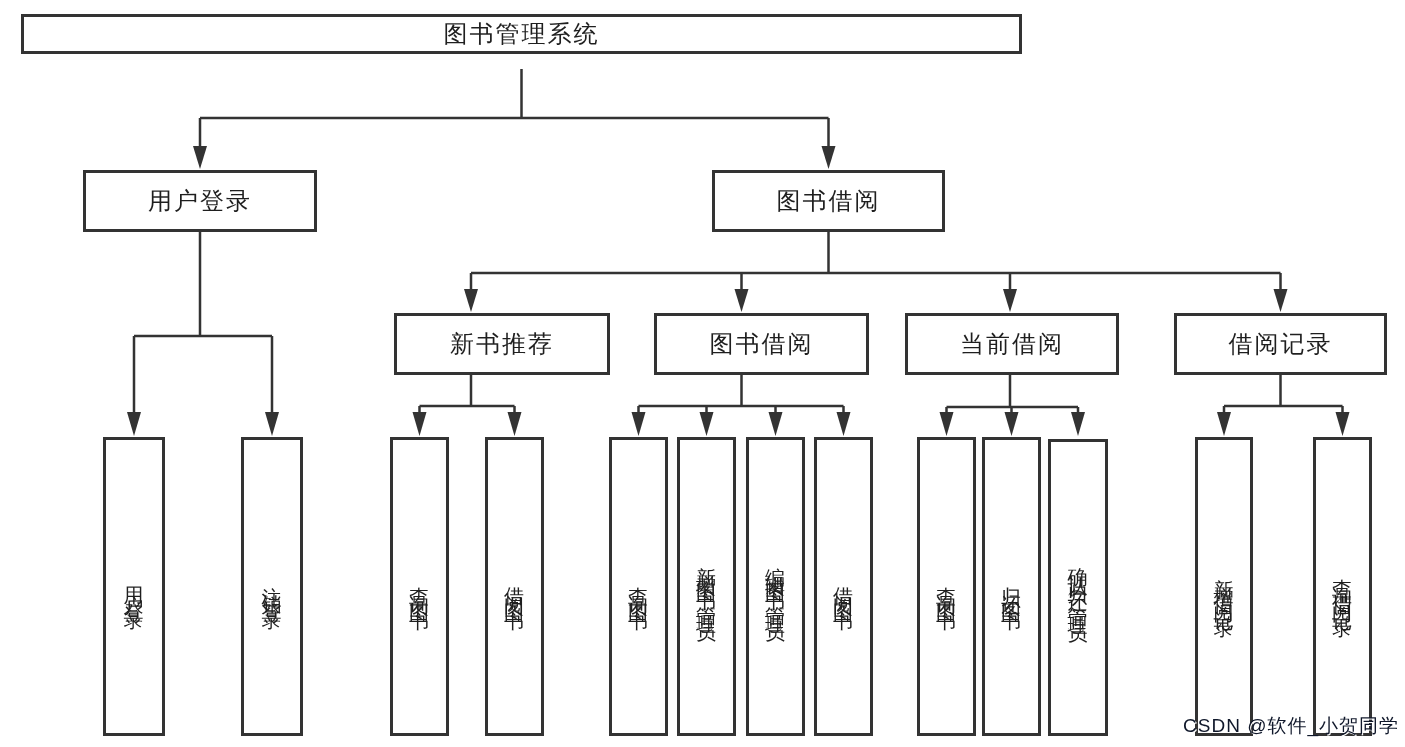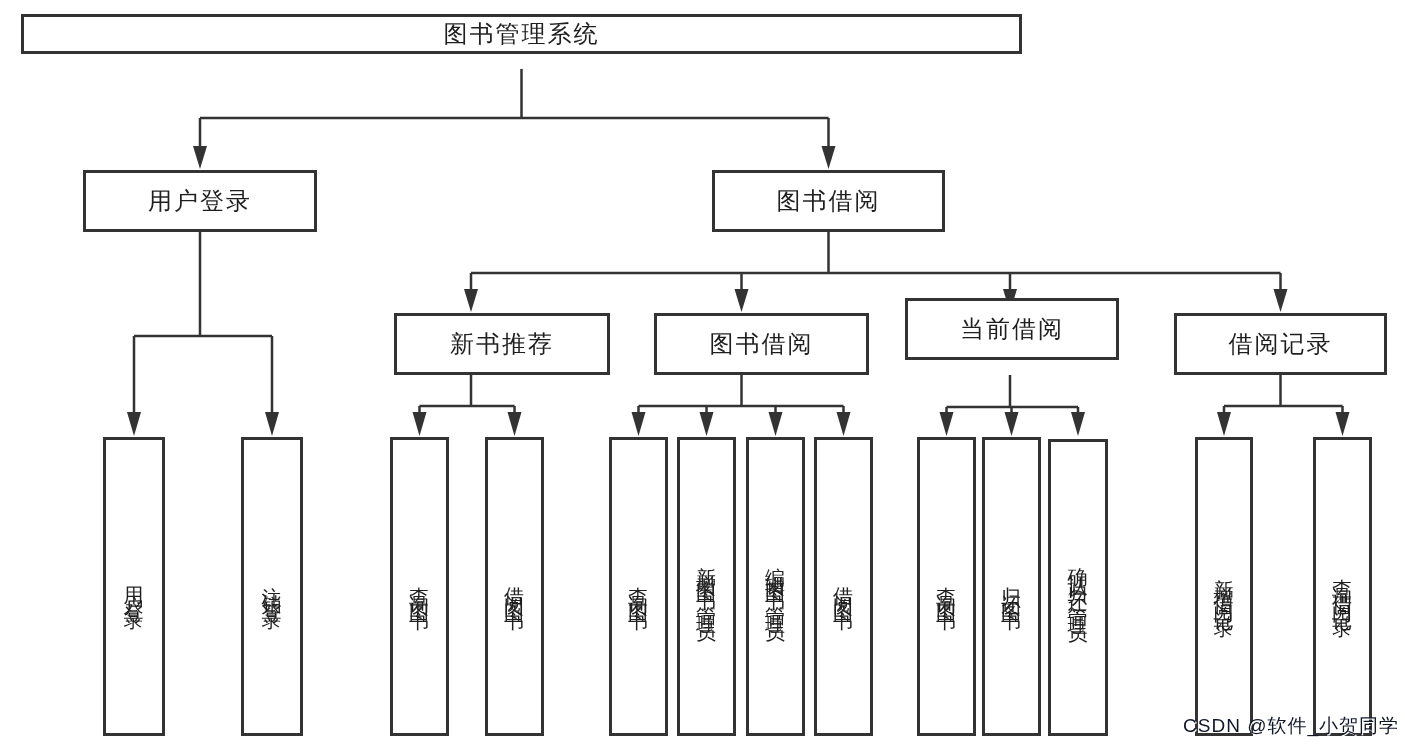--- a/index.html
+++ b/index.html
@@ -100,21 +100,21 @@
     </g>
   </svg>
 
   <div class="node" style="left:21px; top:14px; width:1001px; height:40px;">图书管理系统</div>
 
   <div class="node" style="left:83px; top:170px; width:234px; height:62px;">用户登录</div>
   <div class="node" style="left:712px; top:170px; width:233px; height:62px;">图书借阅</div>
 
   <div class="node" style="left:363px; top:313px; width:216px; height:62px;margin-left:31px;">新书推荐</div>
   <div class="node" style="left:634px; top:313px; width:215px; height:62px;margin-left:20px;">图书借阅</div>
-  <div class="node" style="left:905px; top:298px; width:214px; height:62px;">当前借阅</div>
+  <div class="node" style="left:905px; top:313px; width:214px; height:62px;">当前借阅</div>
   <div class="node" style="left:1174px; top:313px; width:213px; height:62px;">借阅记录</div>
 
   <div class="vnode" style="left:103px; top:437px; width:62px; height:299px;">
     <span class="vtext">用户登录</span>
   </div>
   <div class="vnode" style="left:241px; top:437px; width:62px; height:299px;">
     <span class="vtext">注销登录</span>
   </div>
 
   <div class="vnode" style="left:390px; top:437px; width:59px; height:299px;">

